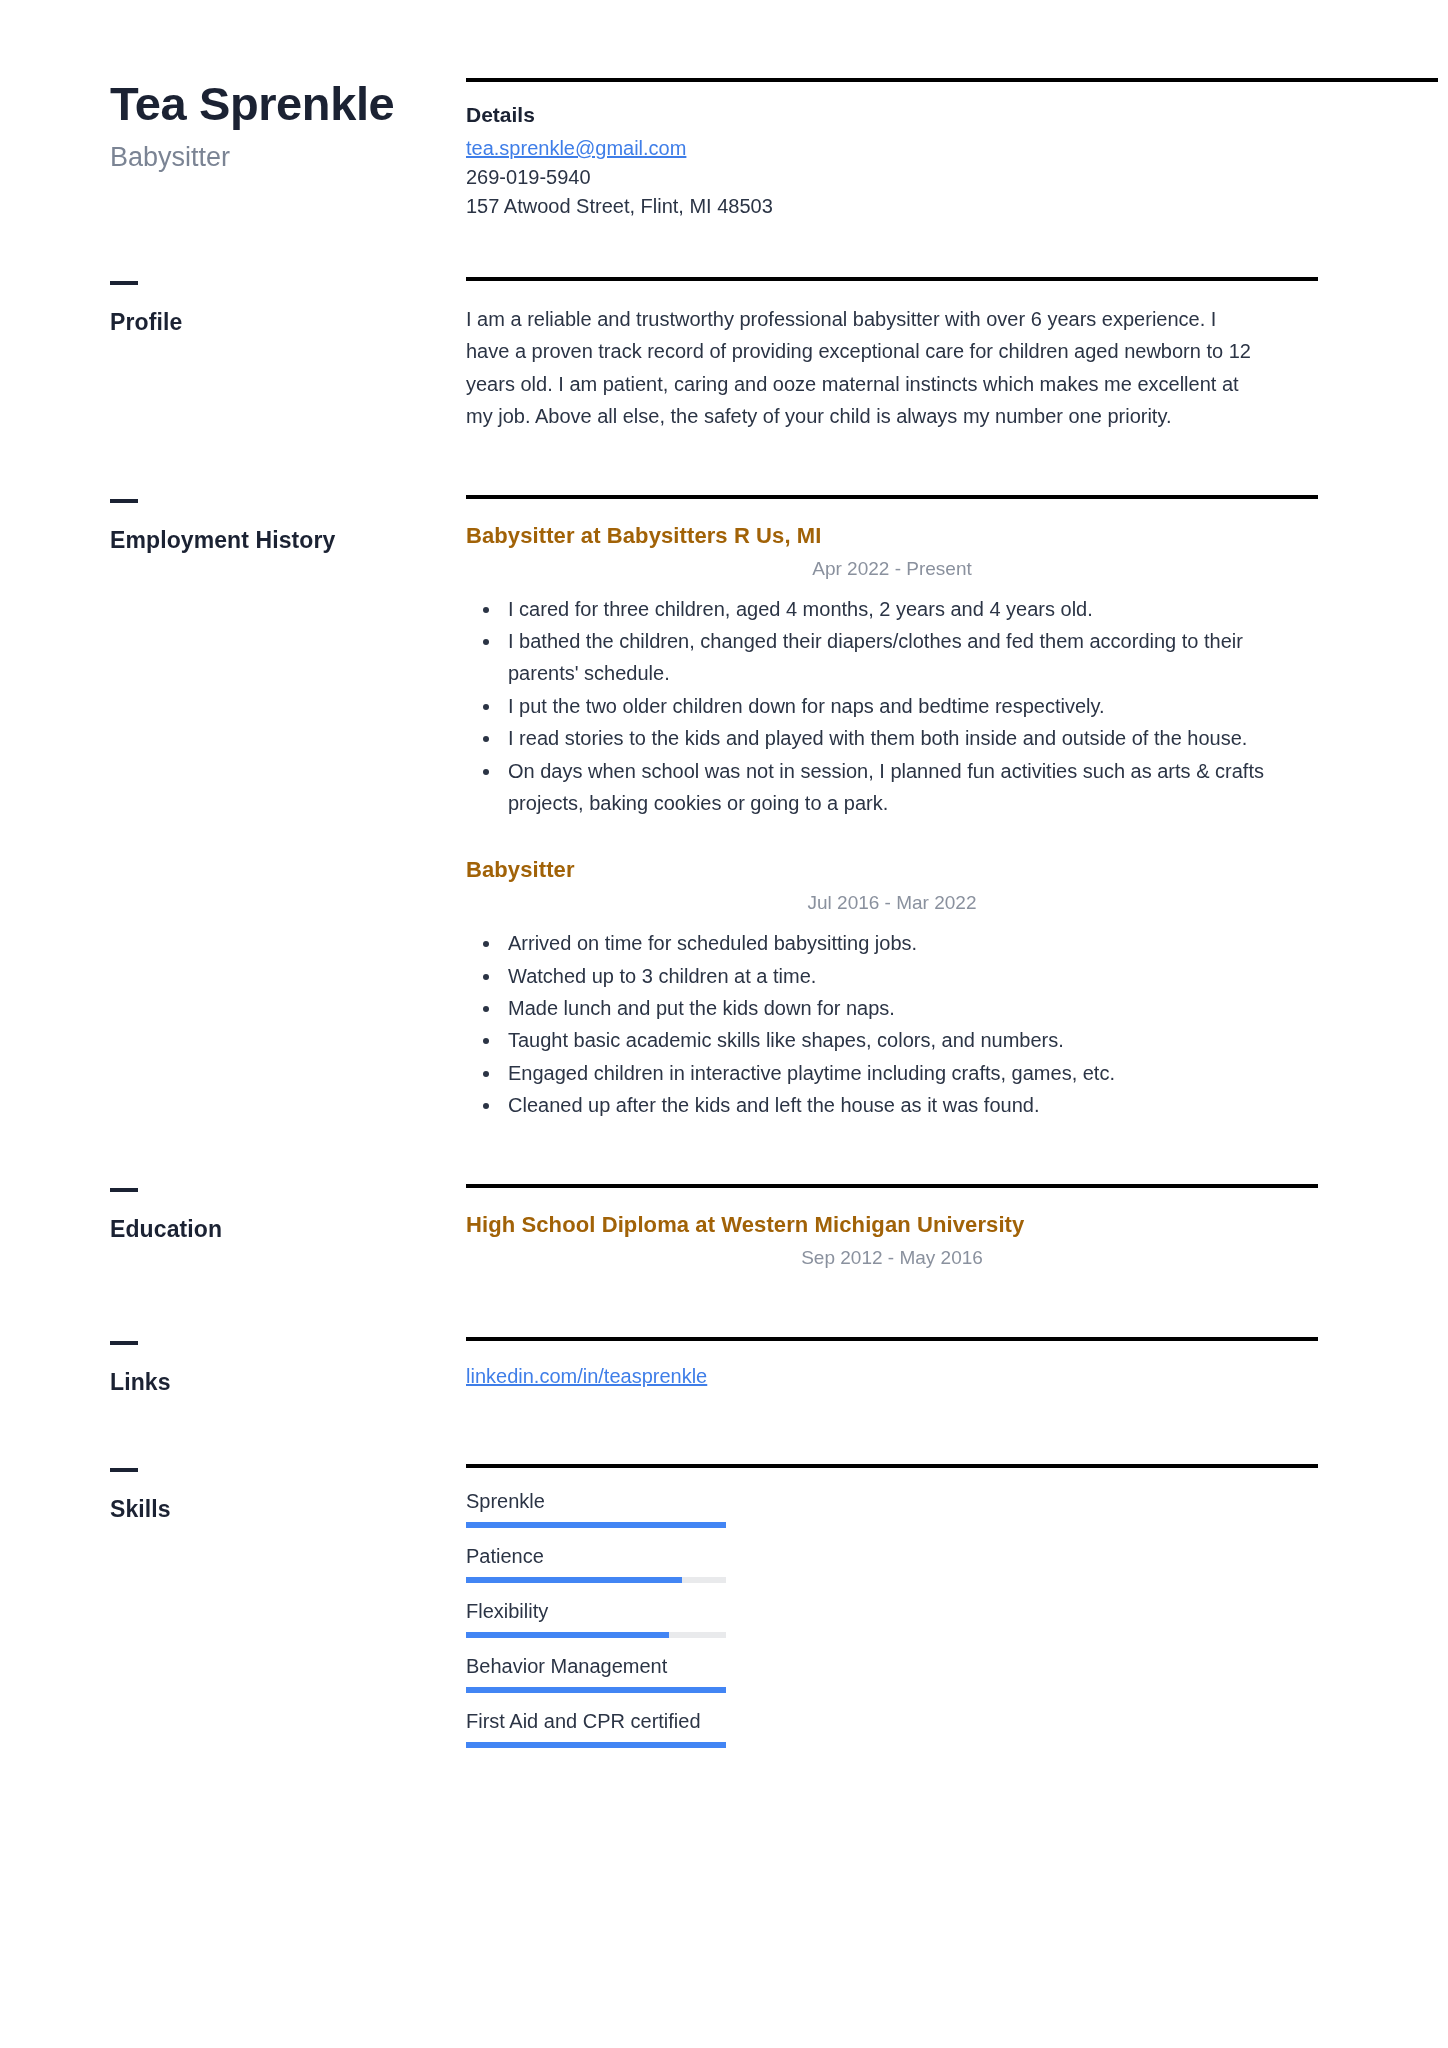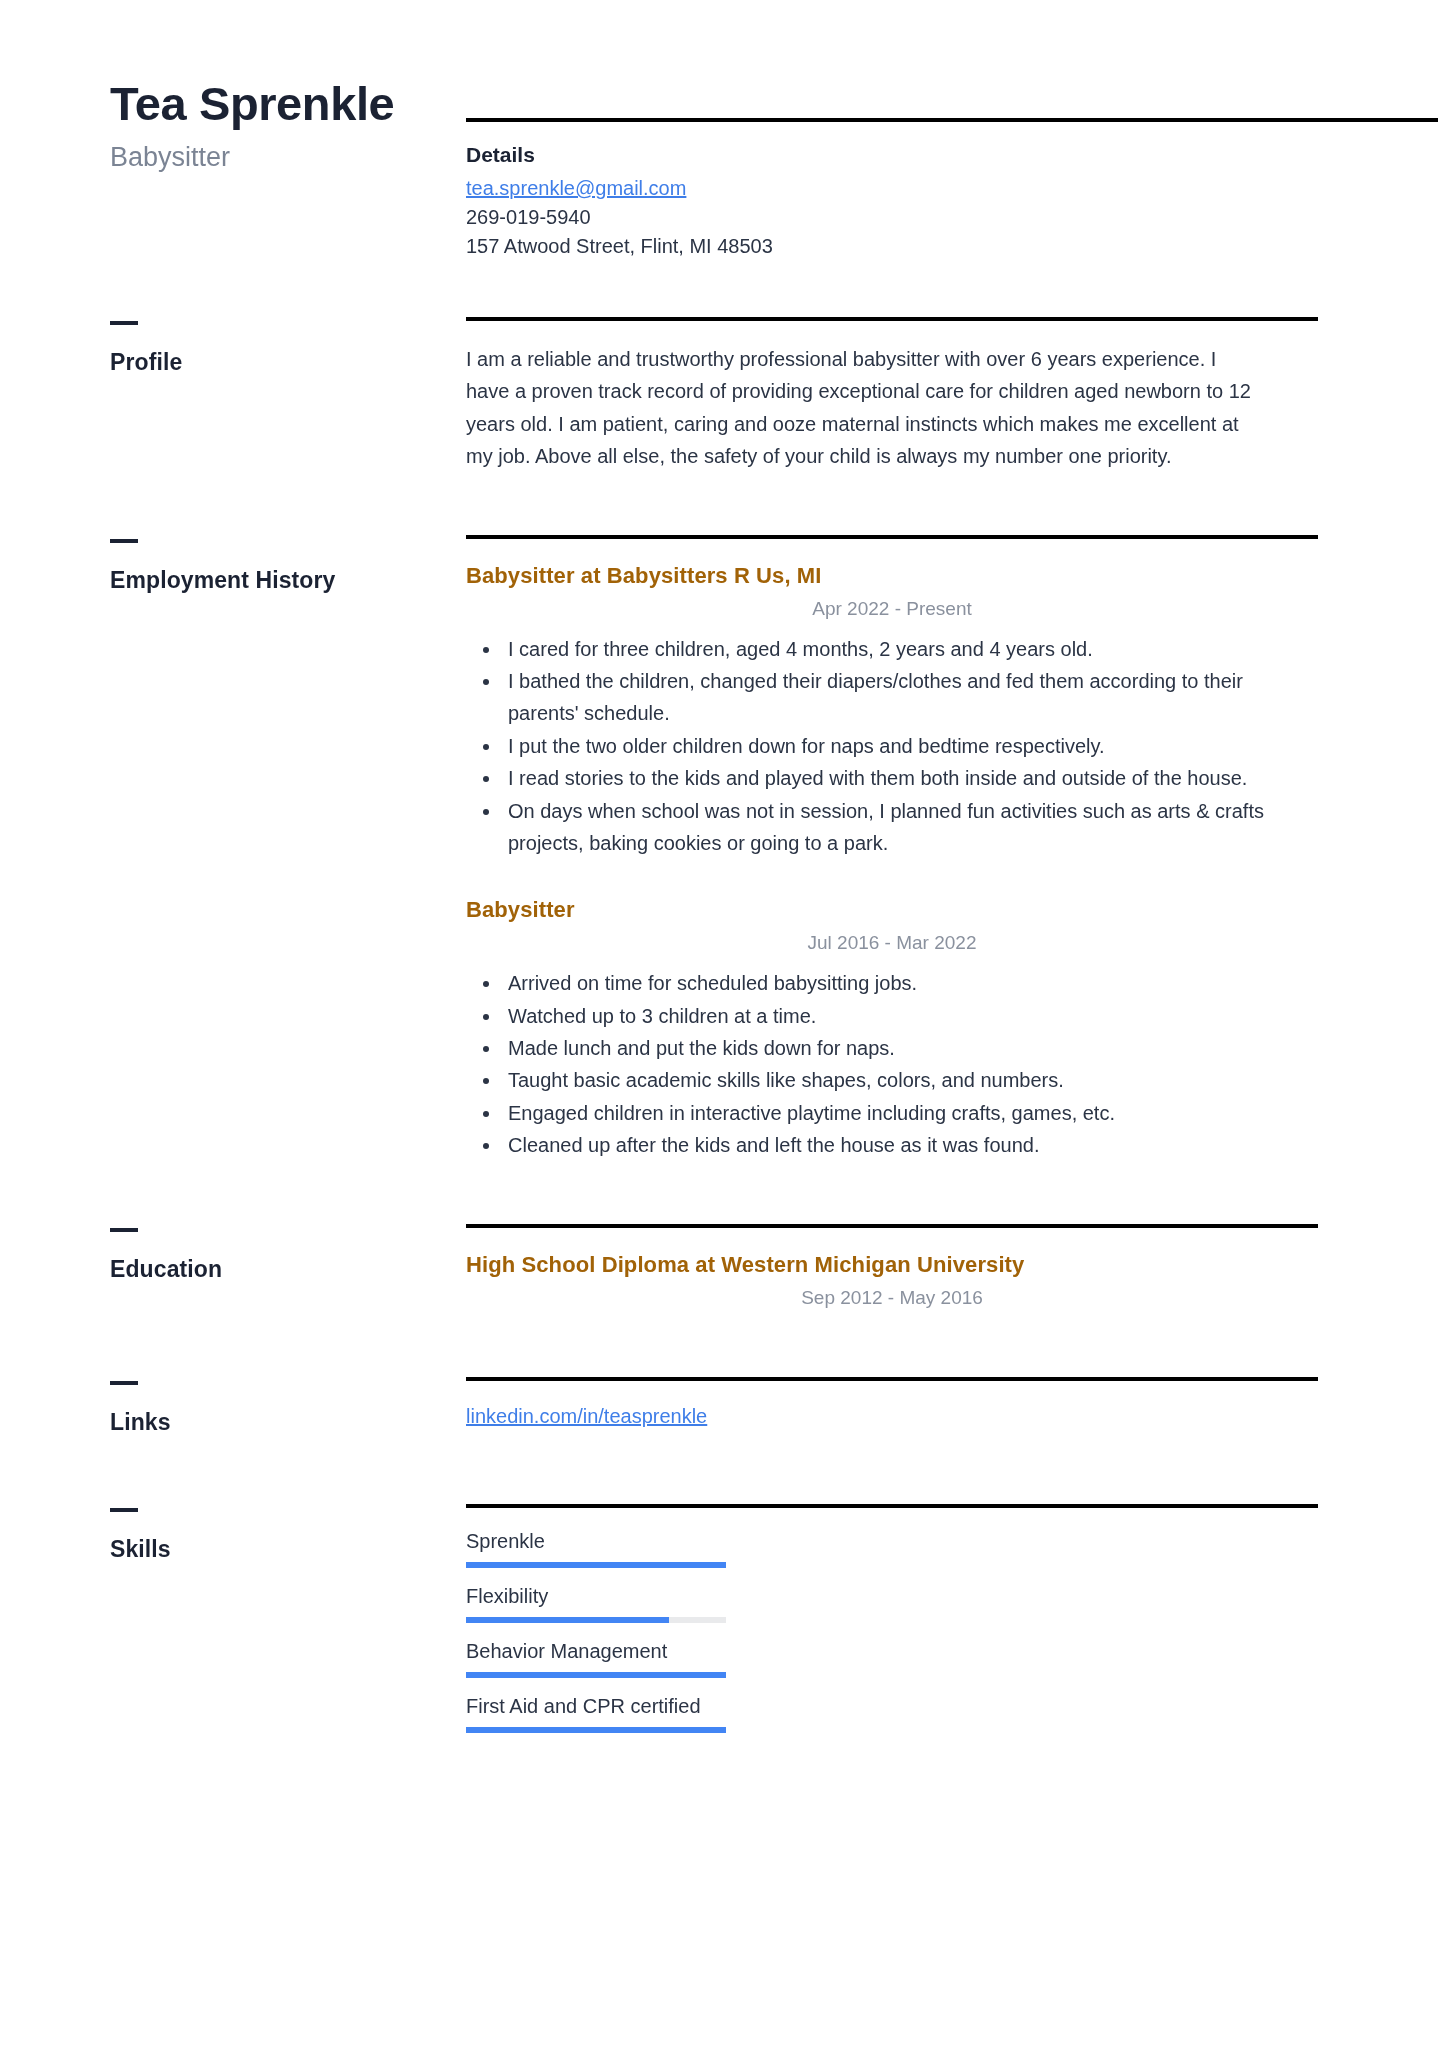--- a/index.html
+++ b/index.html
@@ -38,21 +38,20 @@
   .job-title {
     font-size: 27px;
     color: #7b8494;
     margin-top: 11px;
     font-weight: normal;
   }
   .header-right {
     flex: 1;
     padding-left: 110px;
     padding-right: 10px;
-    margin-top: 40px;
   }
 
   
   .row {
     display: flex;
     align-items: flex-start;
   }
   .col-left {
     width: 466px;
     padding-left: 110px;
@@ -280,20 +279,26 @@
       <div class="rule"></div>
       <div class="skills-body">
 
         <div class="skill">
           <div class="skill-name">Sprenkle</div>
           <div class="skill-track">
             <div class="skill-fill" style="width: 100%;"></div>
           </div>
         </div>
 
+        <div class="skill">
+          <div class="skill-name">Patience</div>
+          <div class="skill-track">
+            <div class="skill-fill" style="width: 83%;"></div>
+          </div>
+        </div>
 
         <div class="skill">
           <div class="skill-name">Flexibility</div>
           <div class="skill-track">
             <div class="skill-fill" style="width: 78%;"></div>
           </div>
         </div>
 
 
         <div class="skill">

